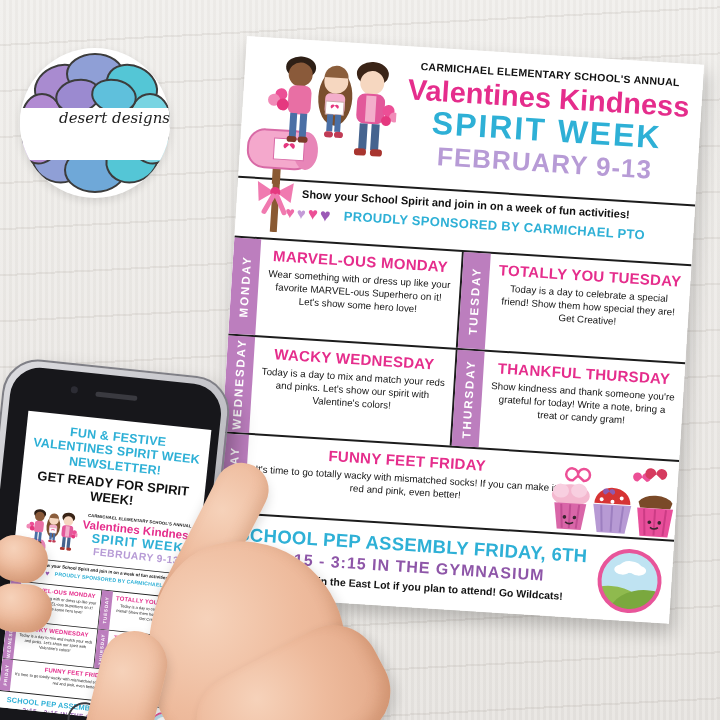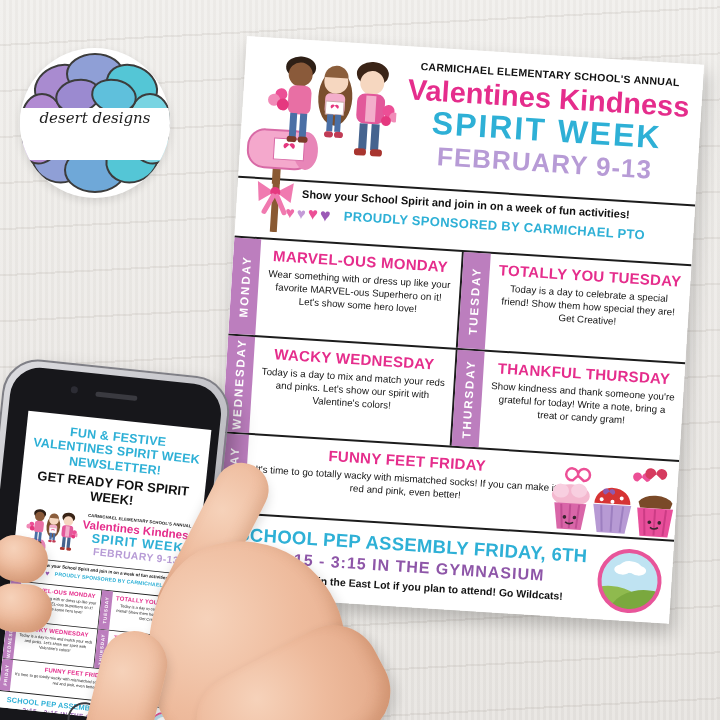--- a/index.html
+++ b/index.html
@@ -9,21 +9,21 @@
     background:
       repeating-linear-gradient(177deg, rgba(0,0,0,0) 0 44px, rgba(140,130,120,.12) 44px 46px),
       repeating-linear-gradient(90deg, rgba(255,255,255,.15) 0 3px, rgba(0,0,0,.015) 3px 6px),
       linear-gradient(180deg,#f0eeeb,#e6e3df);
   }
   
   .logo{position:absolute;left:20px;top:48px;width:150px;height:150px;border-radius:50%;
     background:#fff;box-shadow:0 3px 8px rgba(0,0,0,.12);z-index:3;overflow:hidden;}
   .logo-band{position:absolute;left:0;right:0;top:60px;height:52px;background:#fff;text-align:center;z-index:2;}
   .logo-title{font-size:20px;letter-spacing:7px;color:#5c5c5c;margin-top:3px;}
-  .logo-sub{font-family:"DejaVu Serif", serif;font-style:italic;font-size:15px;color:#1d1d1d;margin-top:1px;}
+  .logo-sub{font-family:"DejaVu Serif", serif;font-style:italic;font-size:15px;color:#1d1d1d;margin-top:1px;text-align:right;}
   .logo svg{position:absolute;left:0;top:0;}
   
   .flyer{position:absolute;left:247px;top:36px;transform:rotate(3.6deg);transform-origin:0 0;z-index:2;
     box-shadow:4px 9px 18px rgba(0,0,0,.22);}
   .sheet{width:458px;height:560px;background:#fff;display:flex;flex-direction:column;overflow:hidden;position:relative;color:#111;}
   .hdr{position:relative;height:140px;flex:0 0 auto;}
   .hdr svg.kids{position:absolute;left:4px;top:8px;}
   .hdr-text{margin-left:152px;text-align:center;padding-top:14px;line-height:1.05;}
   .school{font-size:10.5px;font-weight:bold;letter-spacing:.3px;color:#101010;}
   .t1{font-size:29px;font-weight:bold;color:#e52d8c;margin-top:3px;}

